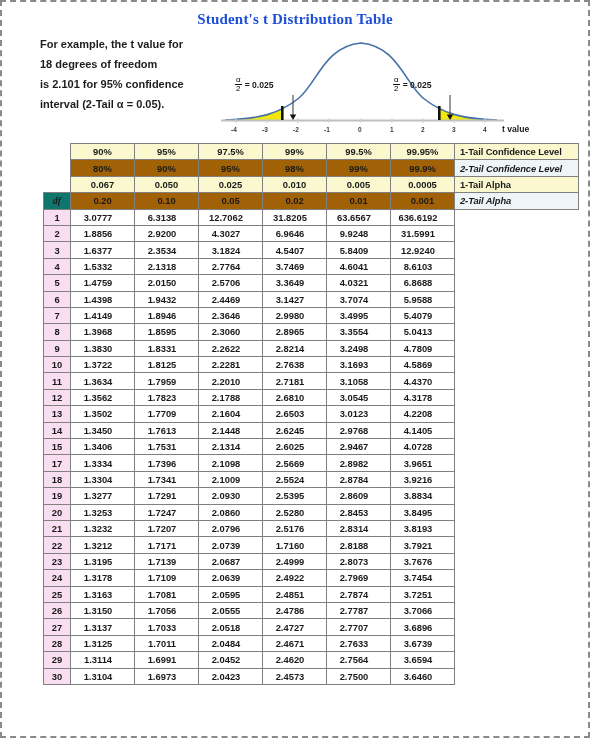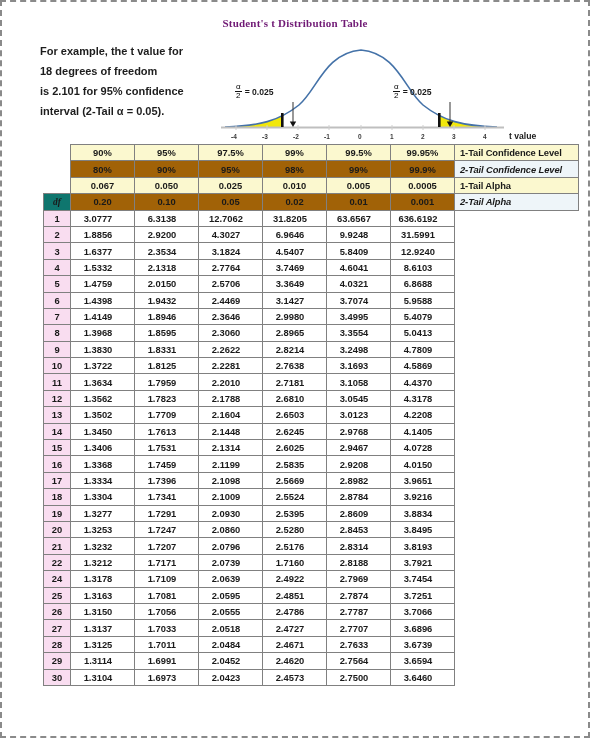--- a/index.html
+++ b/index.html
@@ -19,25 +19,25 @@
     height: 738px;
     box-sizing: border-box;
     border: 2px dashed #8a8a8a;
     background: #ffffff;
   }
   
   .title {
     text-align: center;
     font-family: "Liberation Serif", serif;
     font-weight: bold;
-    font-size: 11px;
-    color: #701a75;
+    font-size: 15px;
+    color: #1d4ed8;
     letter-spacing: .2px;
     padding-top: 7px;
-    margin: 8px;
+    margin: 2px;
   }
   .topbar {
     display: flex;
     align-items: flex-start;
     padding: 4px 0 0 0;
     height: 100px;
     box-sizing: border-box;
   }
   .example {
     width: 205px;
@@ -53,21 +53,21 @@
     position: relative;
     flex: 1;
     height: 100px;
   }
   .plot { position: absolute; left: 0; top: -4px; }
   
   table.tdist {
     border-collapse: collapse;
     table-layout: fixed;
     margin-left: 41px;
-    margin-top: 7px;
+    margin-top: 13px;
   }
   table.tdist td {
     border: 1px solid #808080;
     font-size: 9.4px;
     font-weight: bold;
     color: #1a1a1a;
     height: 16.4px;
     padding: 0;
     text-align: center;
     vertical-align: middle;
@@ -162,21 +162,21 @@
       <div style="position:absolute;left:0;top:92px;width:350px;height:14px;">
         <span style="position:absolute;left:24px;font-size:6.5px;font-weight:bold;color:#3a3a3a;">-4</span>
         <span style="position:absolute;left:55px;font-size:6.5px;font-weight:bold;color:#3a3a3a;">-3</span>
         <span style="position:absolute;left:86px;font-size:6.5px;font-weight:bold;color:#3a3a3a;">-2</span>
         <span style="position:absolute;left:117px;font-size:6.5px;font-weight:bold;color:#3a3a3a;">-1</span>
         <span style="position:absolute;left:151px;font-size:6.5px;font-weight:bold;color:#3a3a3a;">0</span>
         <span style="position:absolute;left:183px;font-size:6.5px;font-weight:bold;color:#3a3a3a;">1</span>
         <span style="position:absolute;left:214px;font-size:6.5px;font-weight:bold;color:#3a3a3a;">2</span>
         <span style="position:absolute;left:245px;font-size:6.5px;font-weight:bold;color:#3a3a3a;">3</span>
         <span style="position:absolute;left:276px;font-size:6.5px;font-weight:bold;color:#3a3a3a;">4</span>
-        <span style="position:absolute;left:302px;top:-2px;font-size:8.6px;font-weight:bold;color:#1a1a1a;">t value</span>
+        <span style="position:absolute;left:295px;top:-2px;font-size:8.6px;font-weight:bold;color:#1a1a1a;">t value</span>
       </div>
 
       <div style="position:absolute;left:28px;top:42px;display:flex;align-items:center;gap:3px;">
         <span class="frac">
           <span class="num">α</span>
           <span>2</span>
         </span>
         <span style="font-size:8.6px;font-weight:bold;color:#1a1a1a;">= 0.025</span>
       </div>
 
@@ -391,30 +391,20 @@
           <td class="dfcell">15</td>
           <td class="val">1.3406</td>
           <td class="val">1.7531</td>
           <td class="val">2.1314</td>
           <td class="val">2.6025</td>
           <td class="val">2.9467</td>
           <td class="val">4.0728</td>
           <td class="lbl-blank"></td>
         </tr>
         <tr>
-          <td class="dfcell">16</td>
-          <td class="val">1.3368</td>
-          <td class="val">1.7459</td>
-          <td class="val">2.1199</td>
-          <td class="val">2.5835</td>
-          <td class="val">2.9208</td>
-          <td class="val">4.0150</td>
-          <td class="lbl-blank"></td>
-        </tr>
-        <tr>
           <td class="dfcell">17</td>
           <td class="val">1.3334</td>
           <td class="val">1.7396</td>
           <td class="val">2.1098</td>
           <td class="val">2.5669</td>
           <td class="val">2.8982</td>
           <td class="val">3.9651</td>
           <td class="lbl-blank"></td>
         </tr>
         <tr>
@@ -461,20 +451,30 @@
           <td class="dfcell">22</td>
           <td class="val">1.3212</td>
           <td class="val">1.7171</td>
           <td class="val">2.0739</td>
           <td class="val">1.7160</td>
           <td class="val">2.8188</td>
           <td class="val">3.7921</td>
           <td class="lbl-blank"></td>
         </tr>
         <tr>
+          <td class="dfcell">23</td>
+          <td class="val">1.3195</td>
+          <td class="val">1.7139</td>
+          <td class="val">2.0687</td>
+          <td class="val">2.4999</td>
+          <td class="val">2.8073</td>
+          <td class="val">3.7676</td>
+          <td class="lbl-blank"></td>
+        </tr>
+        <tr>
           <td class="dfcell">24</td>
           <td class="val">1.3178</td>
           <td class="val">1.7109</td>
           <td class="val">2.0639</td>
           <td class="val">2.4922</td>
           <td class="val">2.7969</td>
           <td class="val">3.7454</td>
           <td class="lbl-blank"></td>
         </tr>
         <tr>

